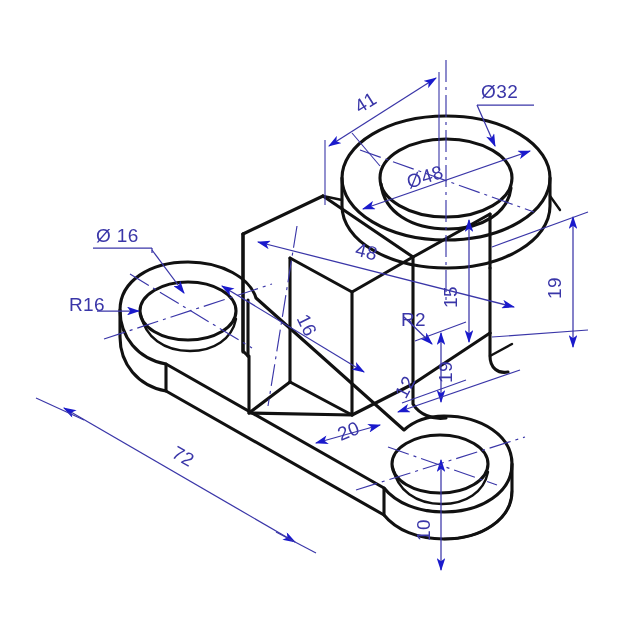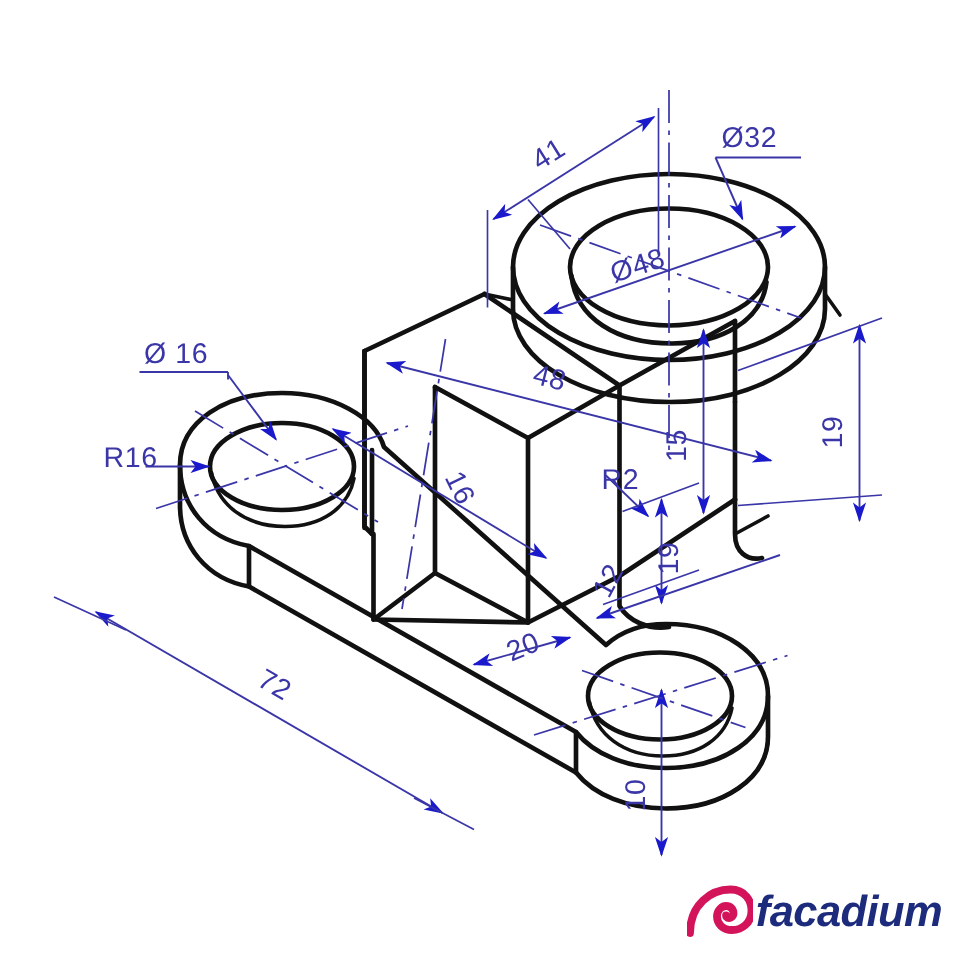--- a/index.html
+++ b/index.html
@@ -266,19 +266,13 @@
       <g>
         <line class="dim-line" x1="64" y1="408" x2="295" y2="542" marker-start="url(#arrTail)" marker-end="url(#arrHead)"></line>
         <line class="dim-ext" x1="36" y1="398" x2="84" y2="420"></line>
         <line class="dim-ext" x1="276" y1="532" x2="316" y2="553"></line>
         <text class="dim-text" x="180" y="462" text-anchor="middle" transform="rotate(30,180,462)">72</text>
       </g>
 
     </g>
   </svg>
 
-  <div class="logo-wrap">
-    <svg width="44" height="36" viewBox="0 0 44 36">
-      <path d="M2,32 C2,13 16,3 29,3 C39,3 43,11 43,17 C43,25 37,30 30,30 C24,30 20,26 20,21 C20,17 23,14 26,14 C29,14 31,16 31,19 C31,21 29,22 28,22 C26.5,22 26,21 26,20.2" fill="none" stroke="#d4145a" stroke-width="5.2" stroke-linecap="round"></path>
-    </svg>
-    <span class="logo-text">facadium</span>
-  </div>
 </div>
 
 </body></html>

